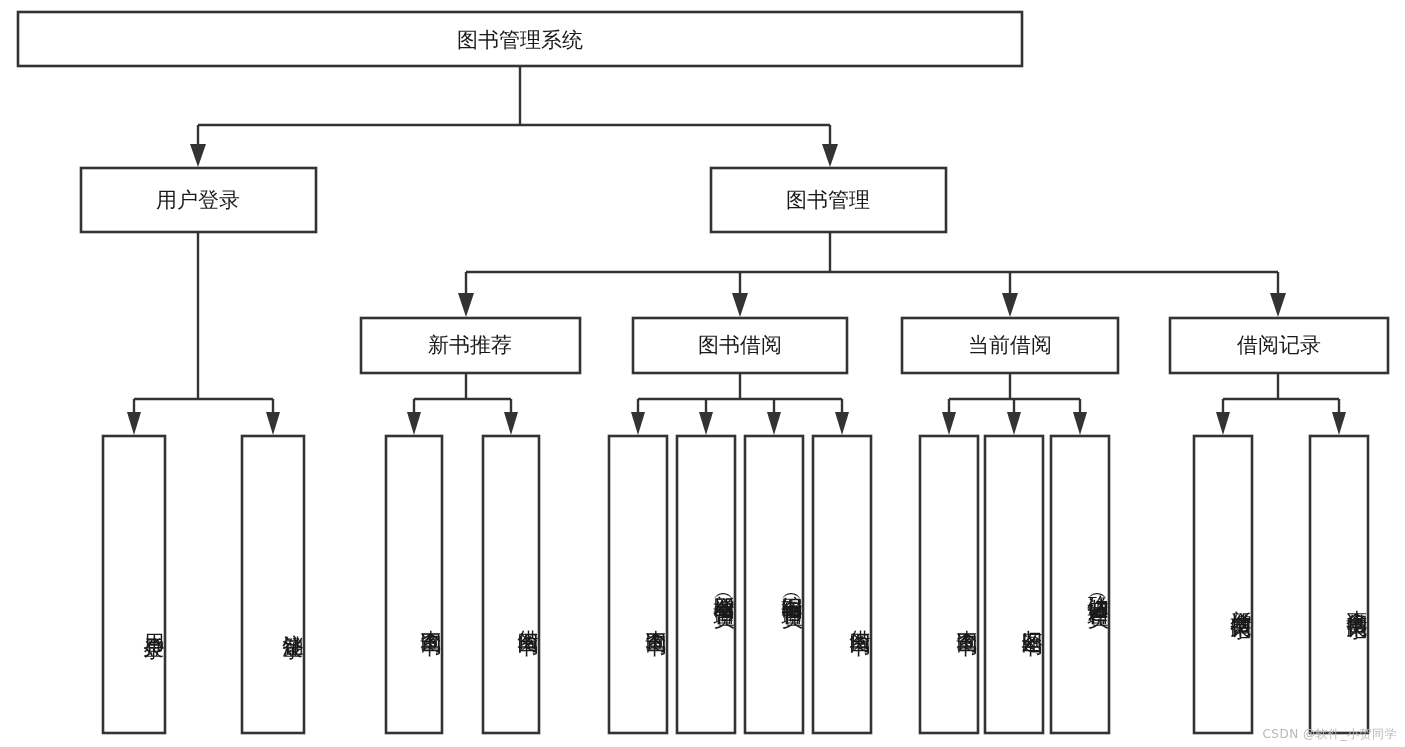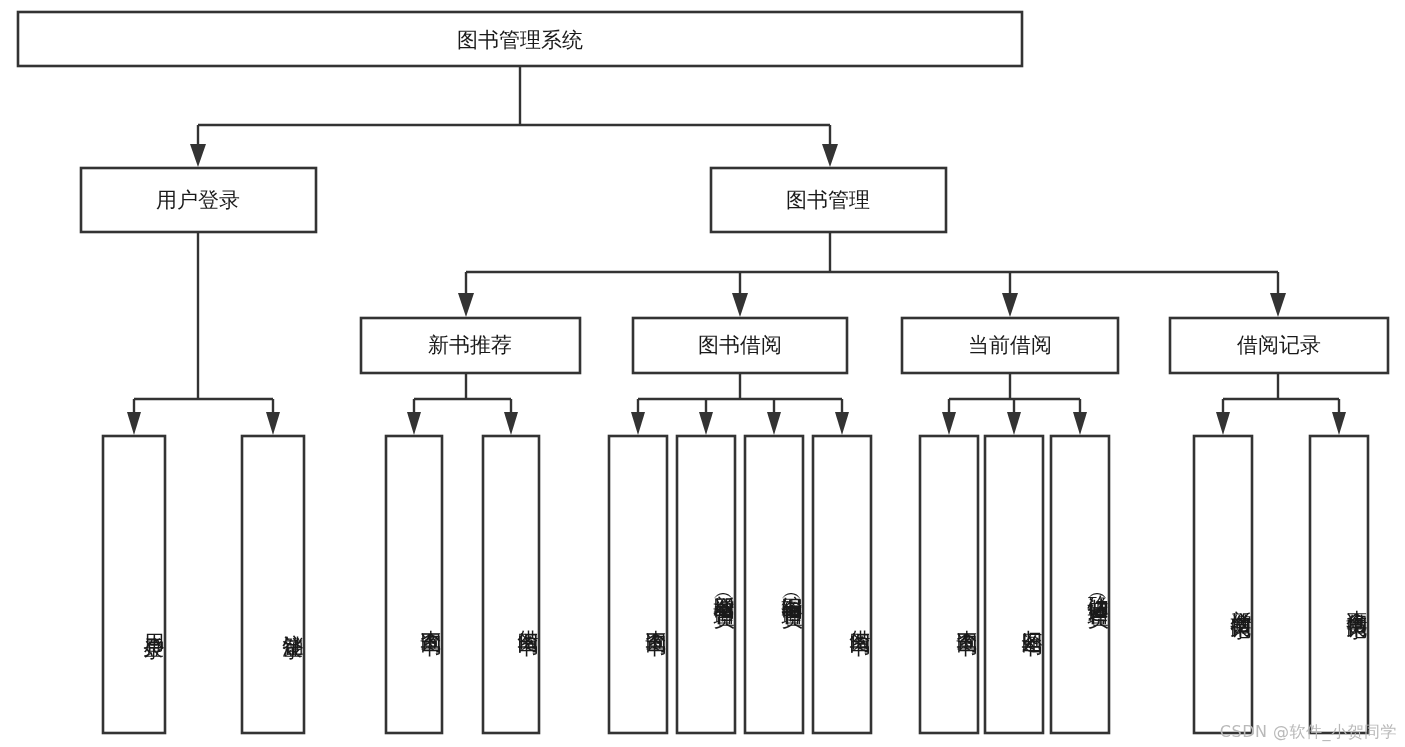--- a/index.html
+++ b/index.html
@@ -62,21 +62,21 @@
     align-items: flex-start;
     justify-content: center;
     white-space: nowrap;
     pointer-events: none;
   }
   .watermark {
     position: absolute;
     right: 8px;
     bottom: 4px;
     font-family: "DejaVu Sans", "Liberation Sans", sans-serif;
-    font-size: 16px;
+    font-size: 12px;
     color: #b9b9b9;
     letter-spacing: 0.5px;
     white-space: nowrap;
   }
 </style>
 </head>
 <body>
 
 <div id="diagram-root">
 

